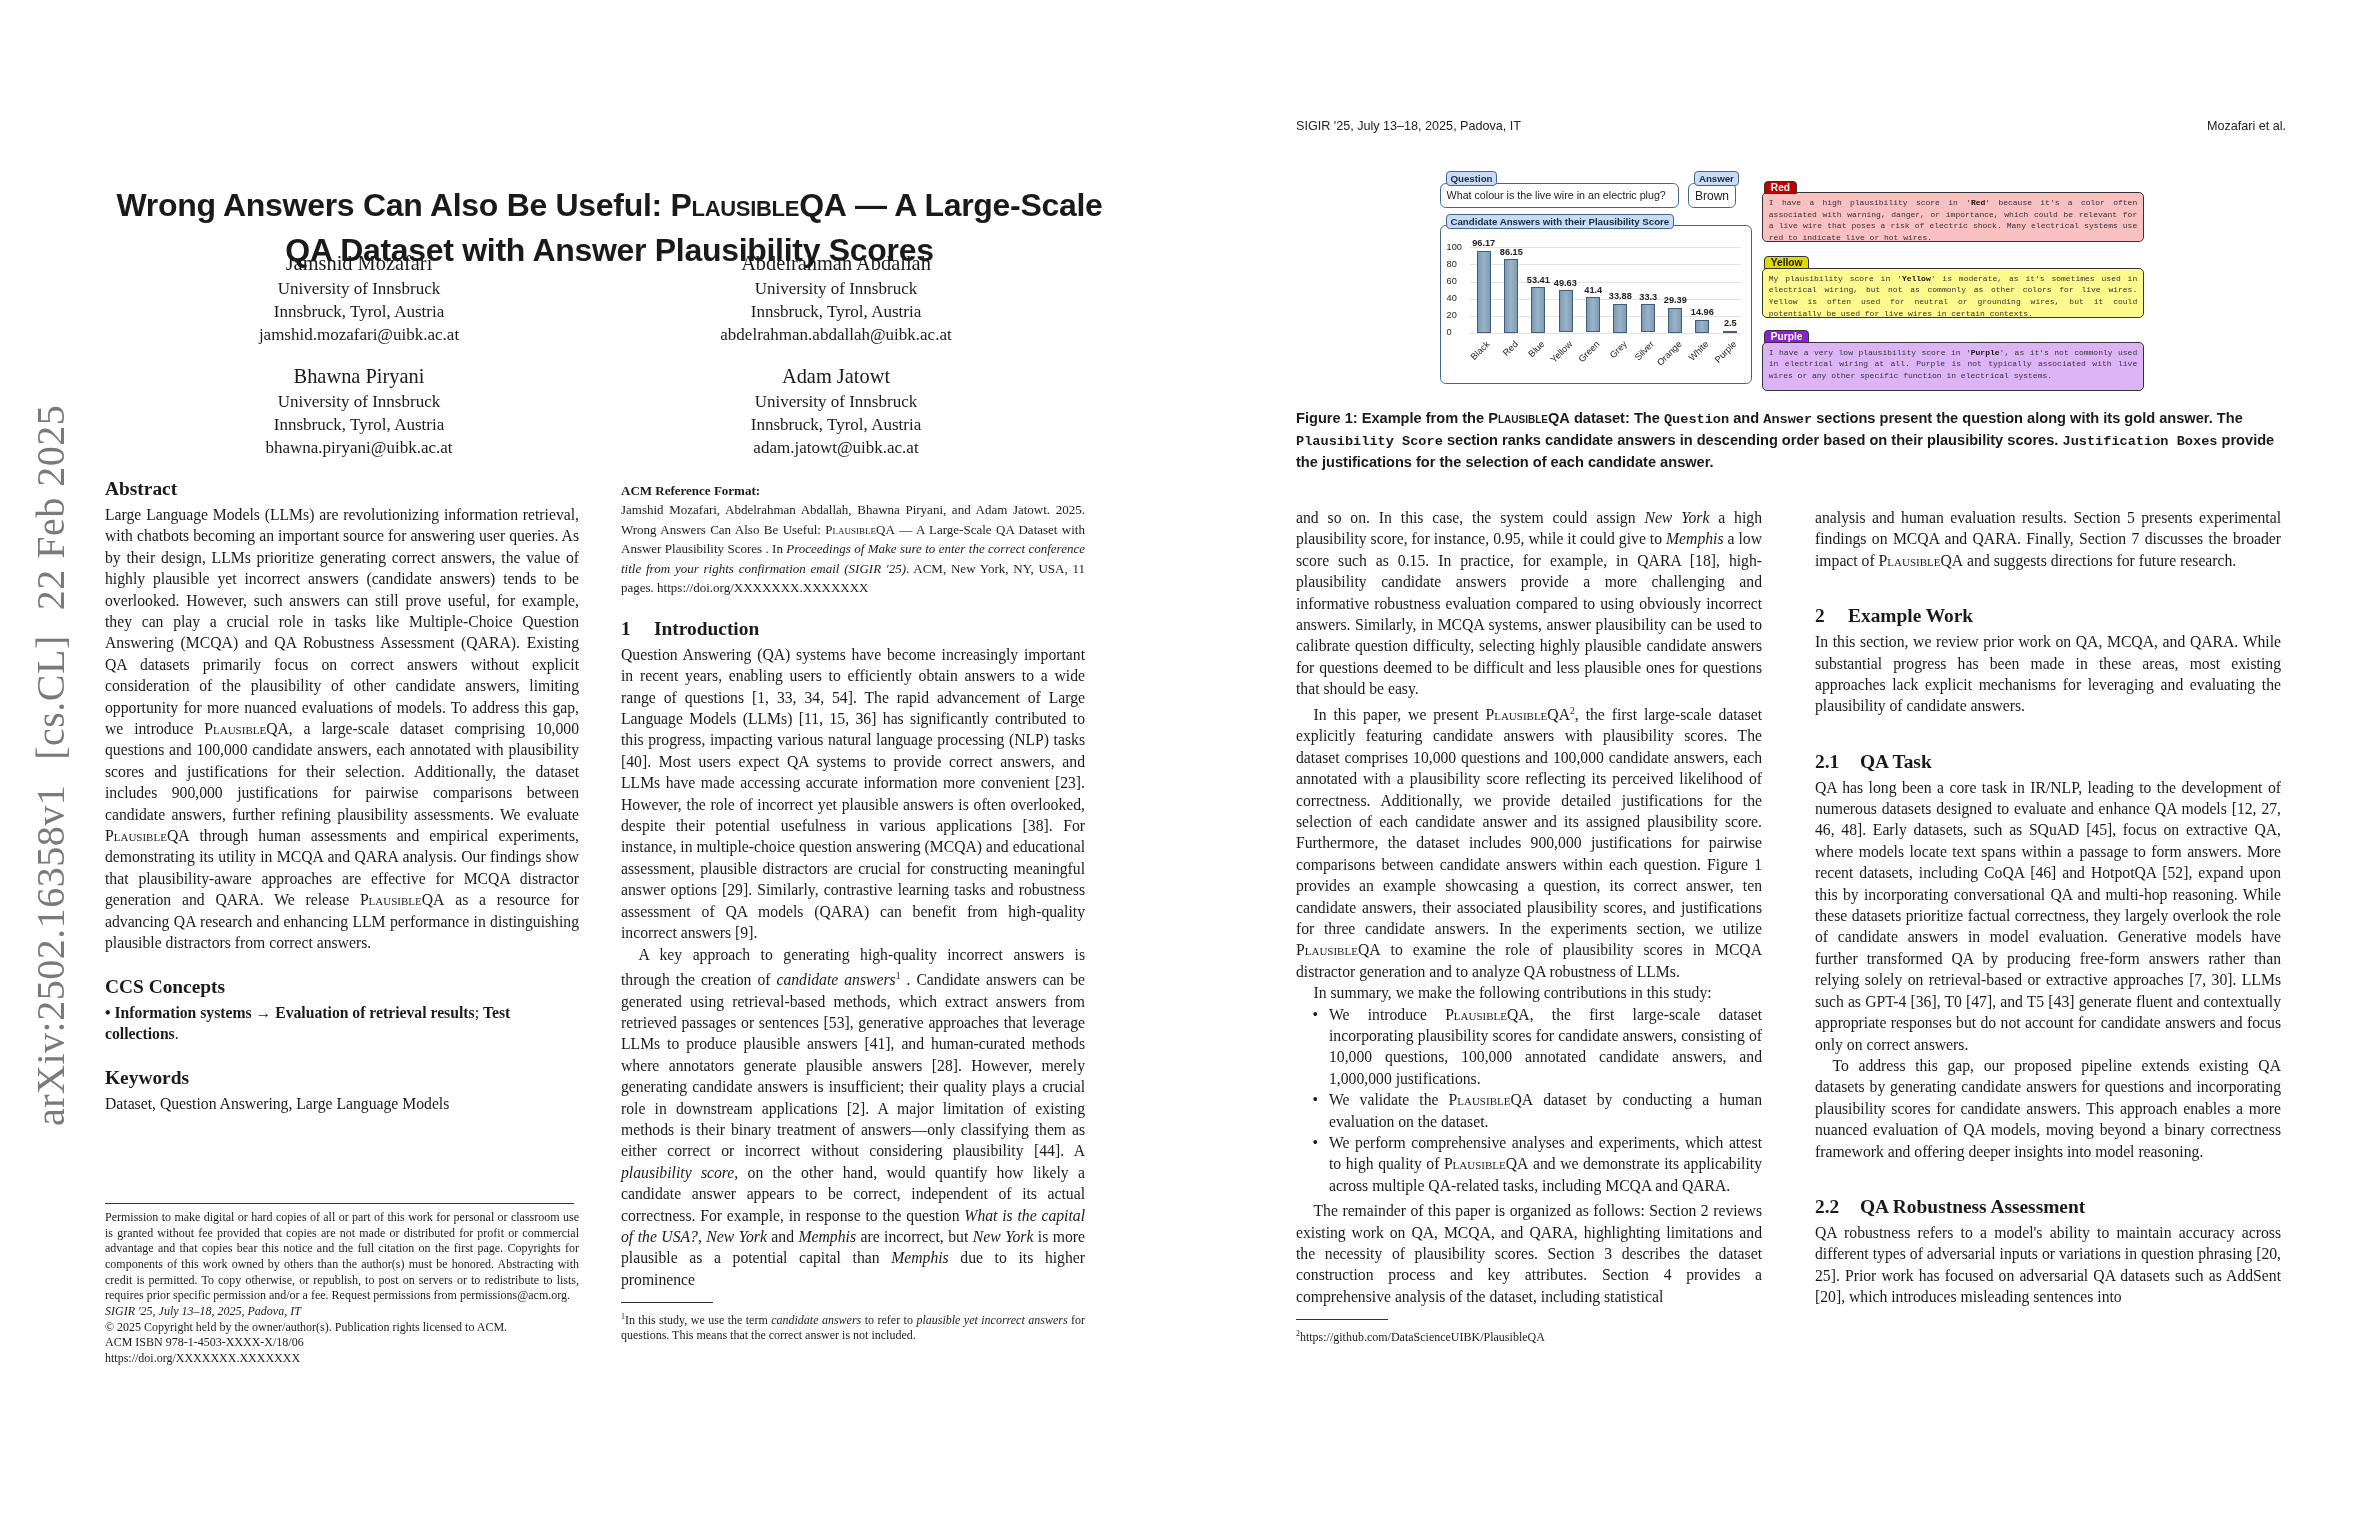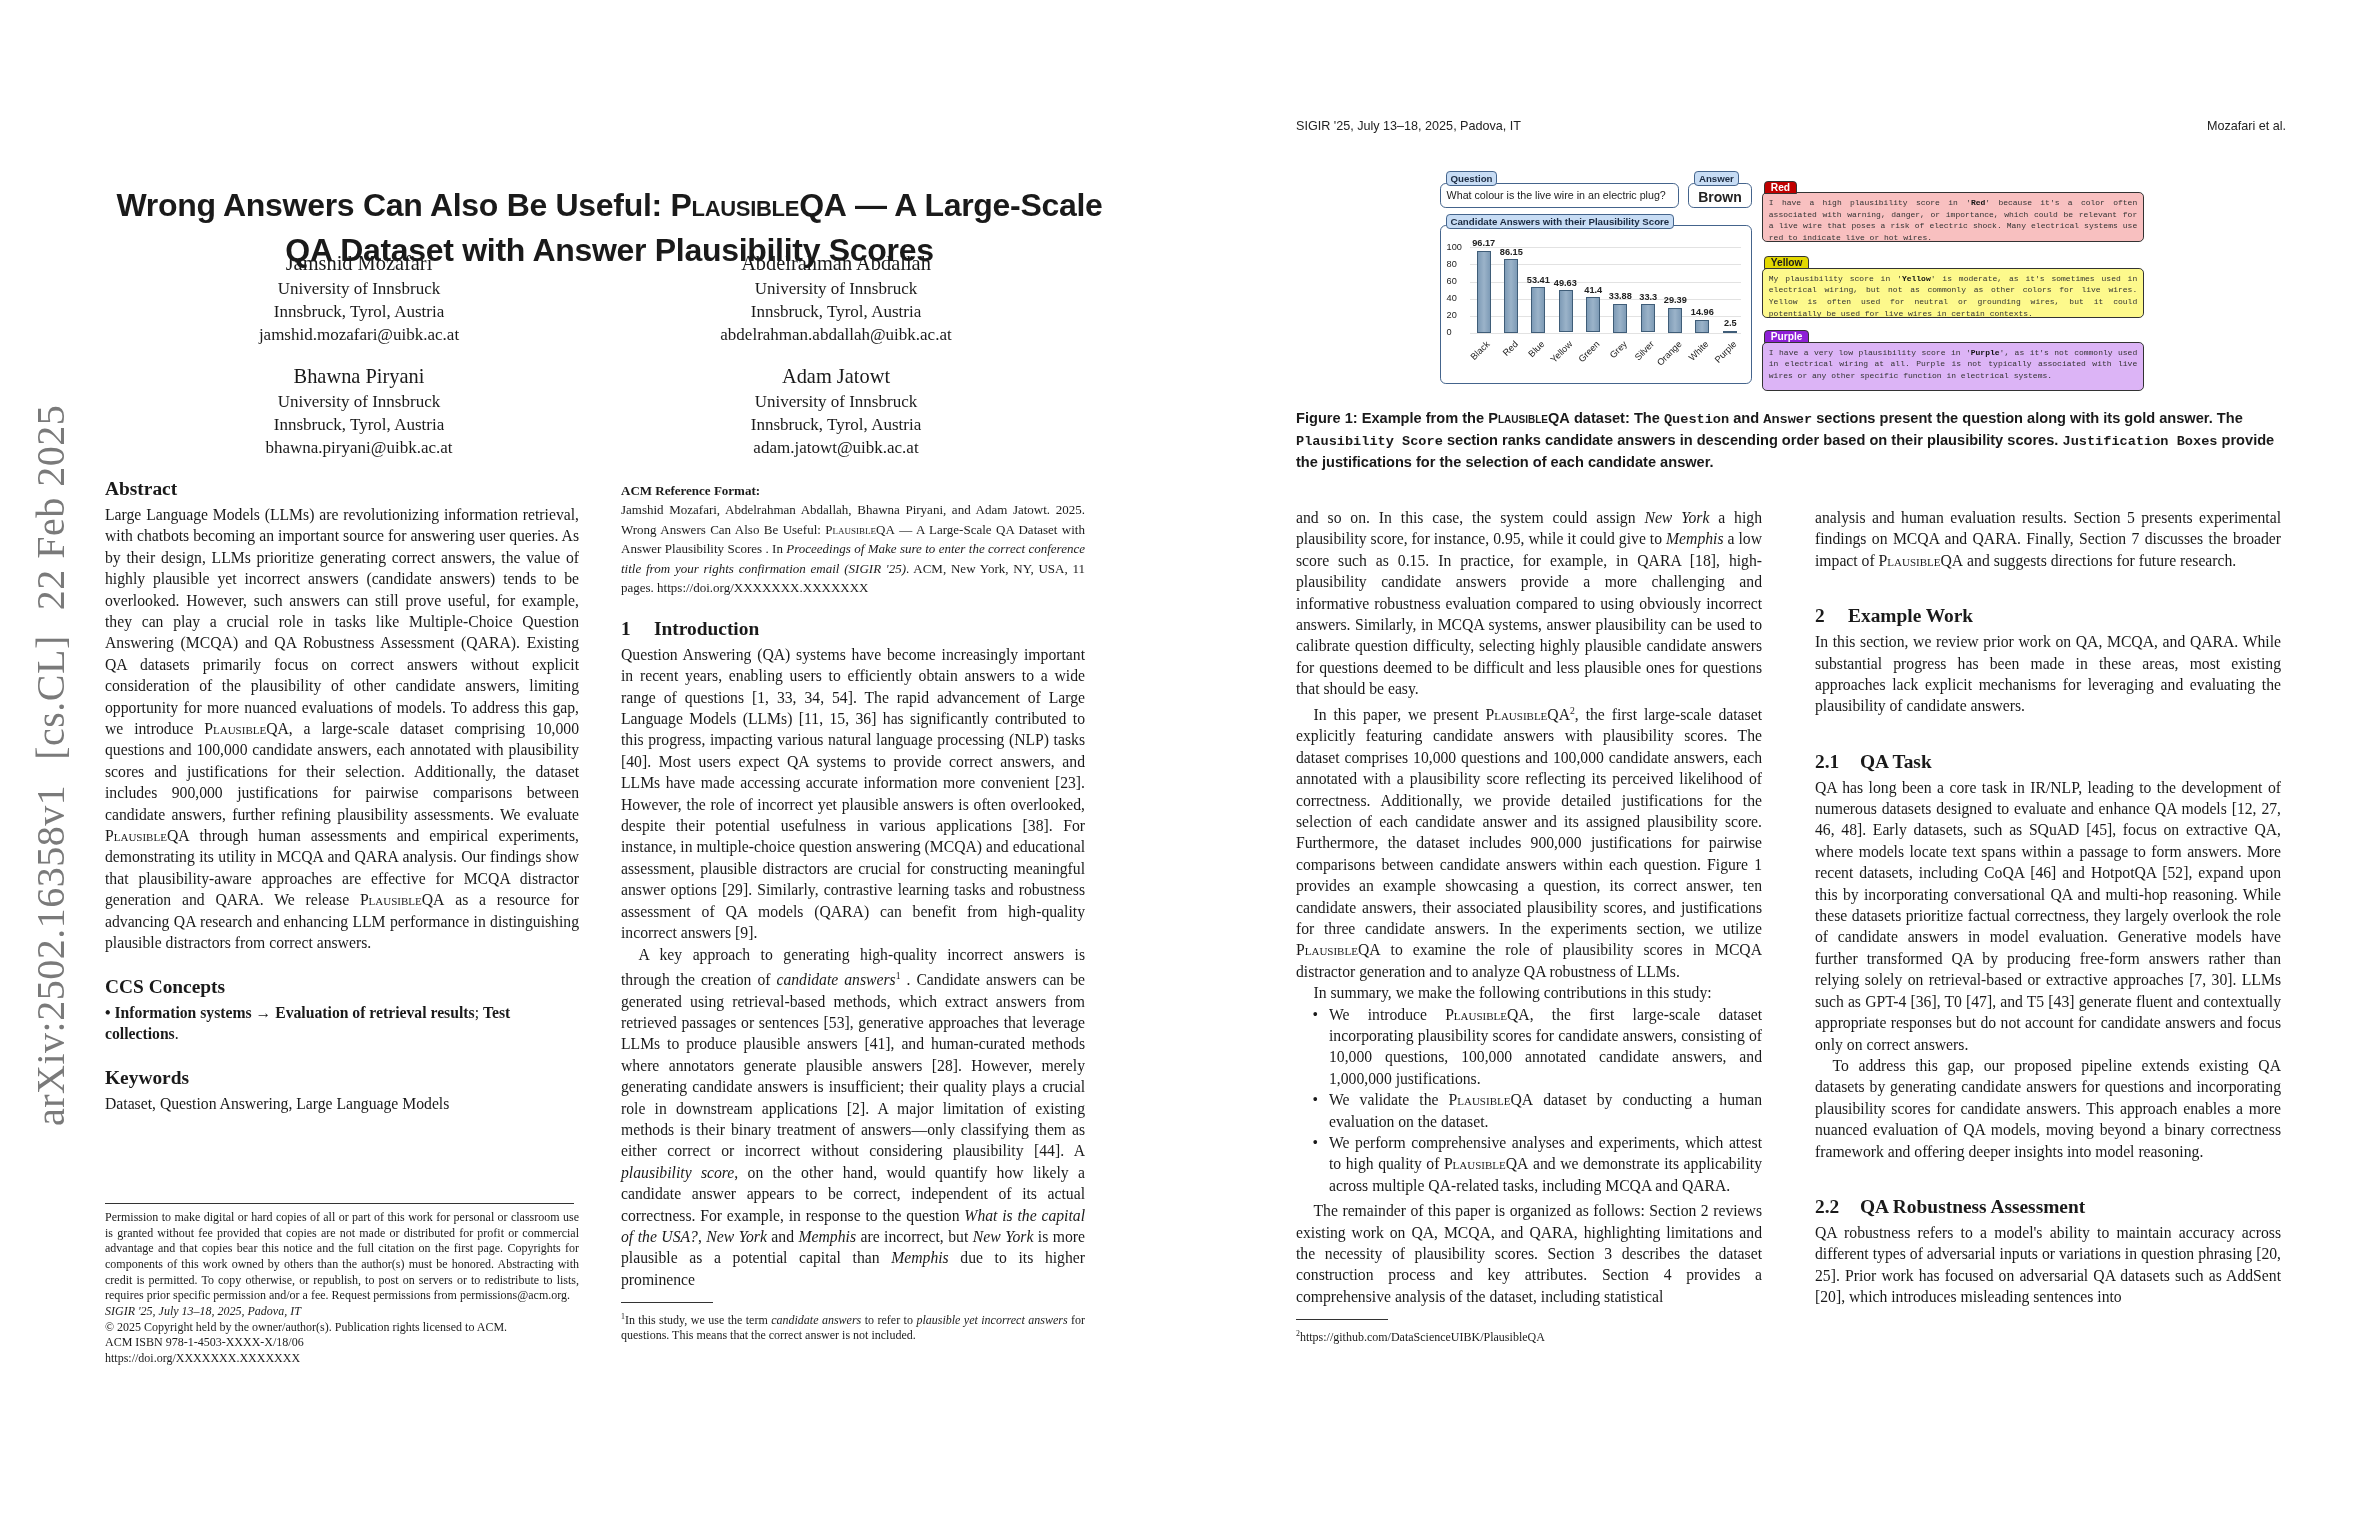--- a/index.html
+++ b/index.html
@@ -170,21 +170,21 @@
 <div class="running-head" style="right:89px; text-align:right;">Mozafari et al.</div>
 
 <div class="figure">
 
   <div class="fig-label" style="left:11.6px; top:0px;">Question</div>
   <div class="fig-box" style="left:5.8px; top:11.6px; width:239px; height:25px; padding:5.8px 5.8px;">
     <span>What colour is the live wire in an electric plug?</span>
   </div>
 
   <div class="fig-label" style="left:260px; top:0px;">Answer</div>
-  <div class="fig-box" style="left:254px; top:11.6px; width:64px; height:25px; padding:5.8px 0; text-align:center; font-weight:bold; font-size:14px;">
+  <div class="fig-box" style="left:254px; top:11.6px; width:48px; height:25px; padding:5.8px 0; text-align:center; font-weight:normal; font-size:12px;">
     <span>Brown</span>
   </div>
 
   <div class="fig-label" style="left:11.6px; top:43px;">Candidate Answers with their Plausibility Score</div>
   <div class="fig-box" id="chart-box" style="left:5.8px; top:54px; width:312px; height:159px;">
     <div id="chart-inner" class="chart-area">
         <div class="grid-line" style="top: 107px;"></div>
         <div class="y-tick" style="top: 101px;">0</div>
         <div class="grid-line" style="top: 90px;"></div>
         <div class="y-tick" style="top: 84px;">20</div>

